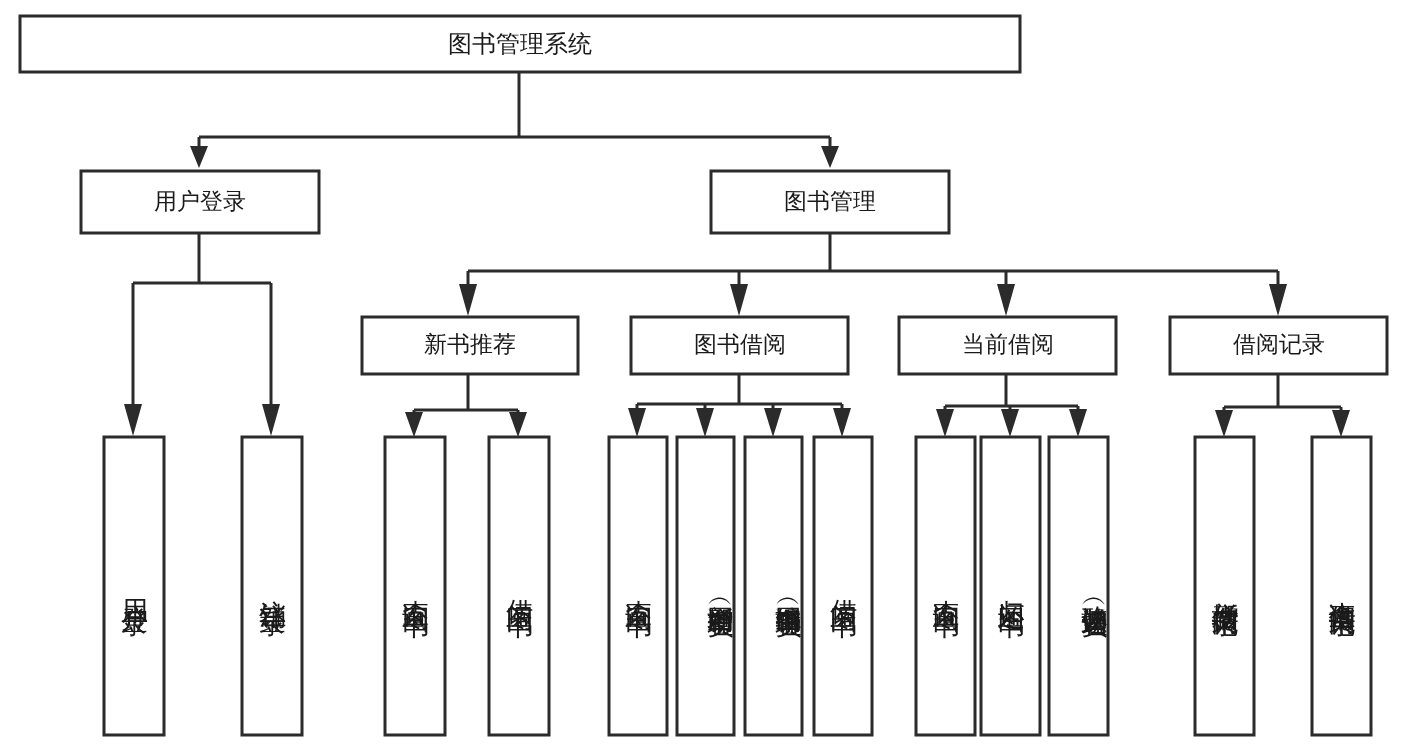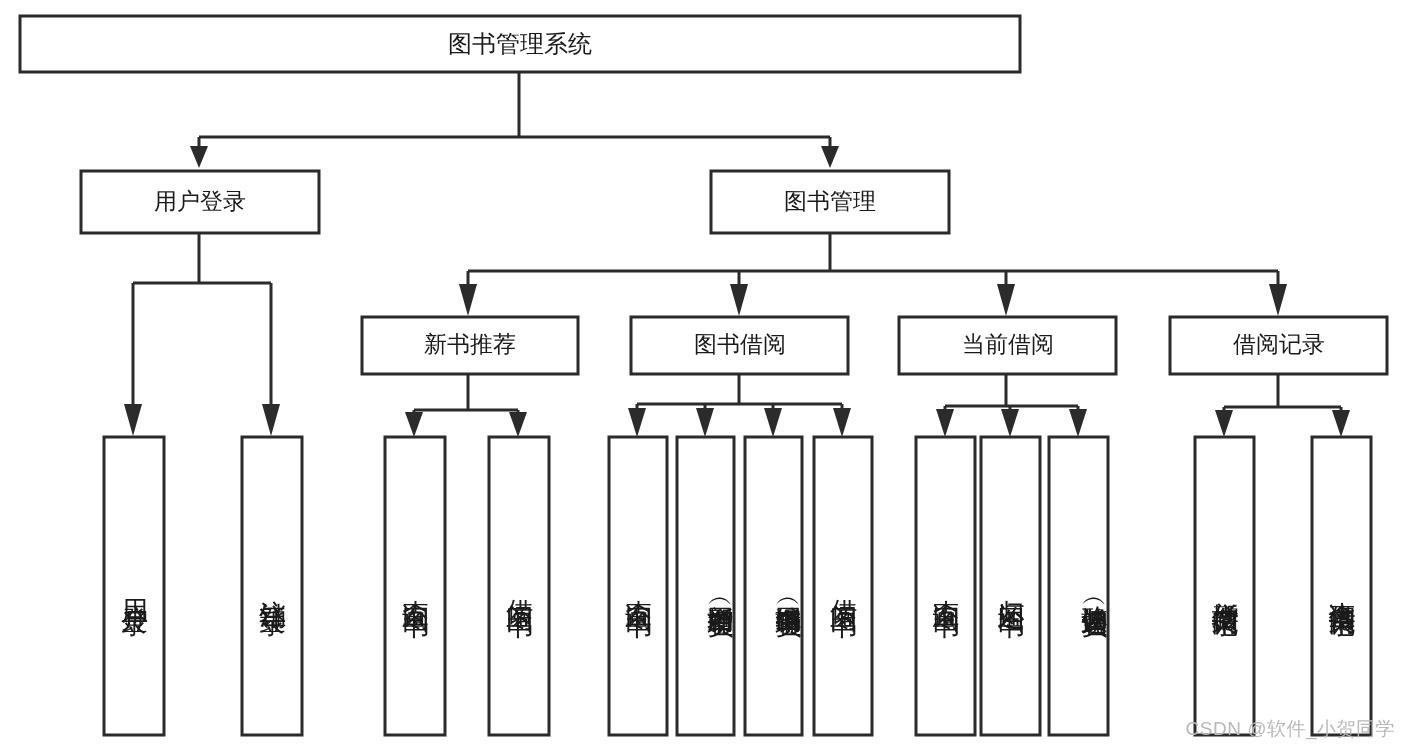--- a/index.html
+++ b/index.html
@@ -207,14 +207,13 @@
   <div class="vlabel" style="left:745px;top:437px;width:57px;height:298px;font-size:26px;letter-spacing:1px;align-items:flex-start;padding-top:6px;box-sizing:border-box;">编辑图书（管理员）</div>
   <div class="vlabel" style="left:814px;top:437px;width:58px;height:298px;">借阅图书</div>
 
   <div class="vlabel" style="left:916px;top:437px;width:59px;height:298px;">查询图书</div>
   <div class="vlabel" style="left:981px;top:437px;width:59px;height:298px;">归还图书</div>
   <div class="vlabel" style="left:1049px;top:437px;width:59px;height:298px;font-size:26px;letter-spacing:1px;align-items:flex-start;padding-top:6px;box-sizing:border-box;">确认归还（管理员）</div>
 
   <div class="vlabel" style="left:1195px;top:437px;width:59px;height:298px;letter-spacing:2px;">新增借阅记录</div>
   <div class="vlabel" style="left:1312px;top:437px;width:59px;height:298px;letter-spacing:2px;">查询借阅记录</div>
 
-  <div class="watermark">CSDN @软件_小贺同学</div>
 </div>
 
 </body></html>

